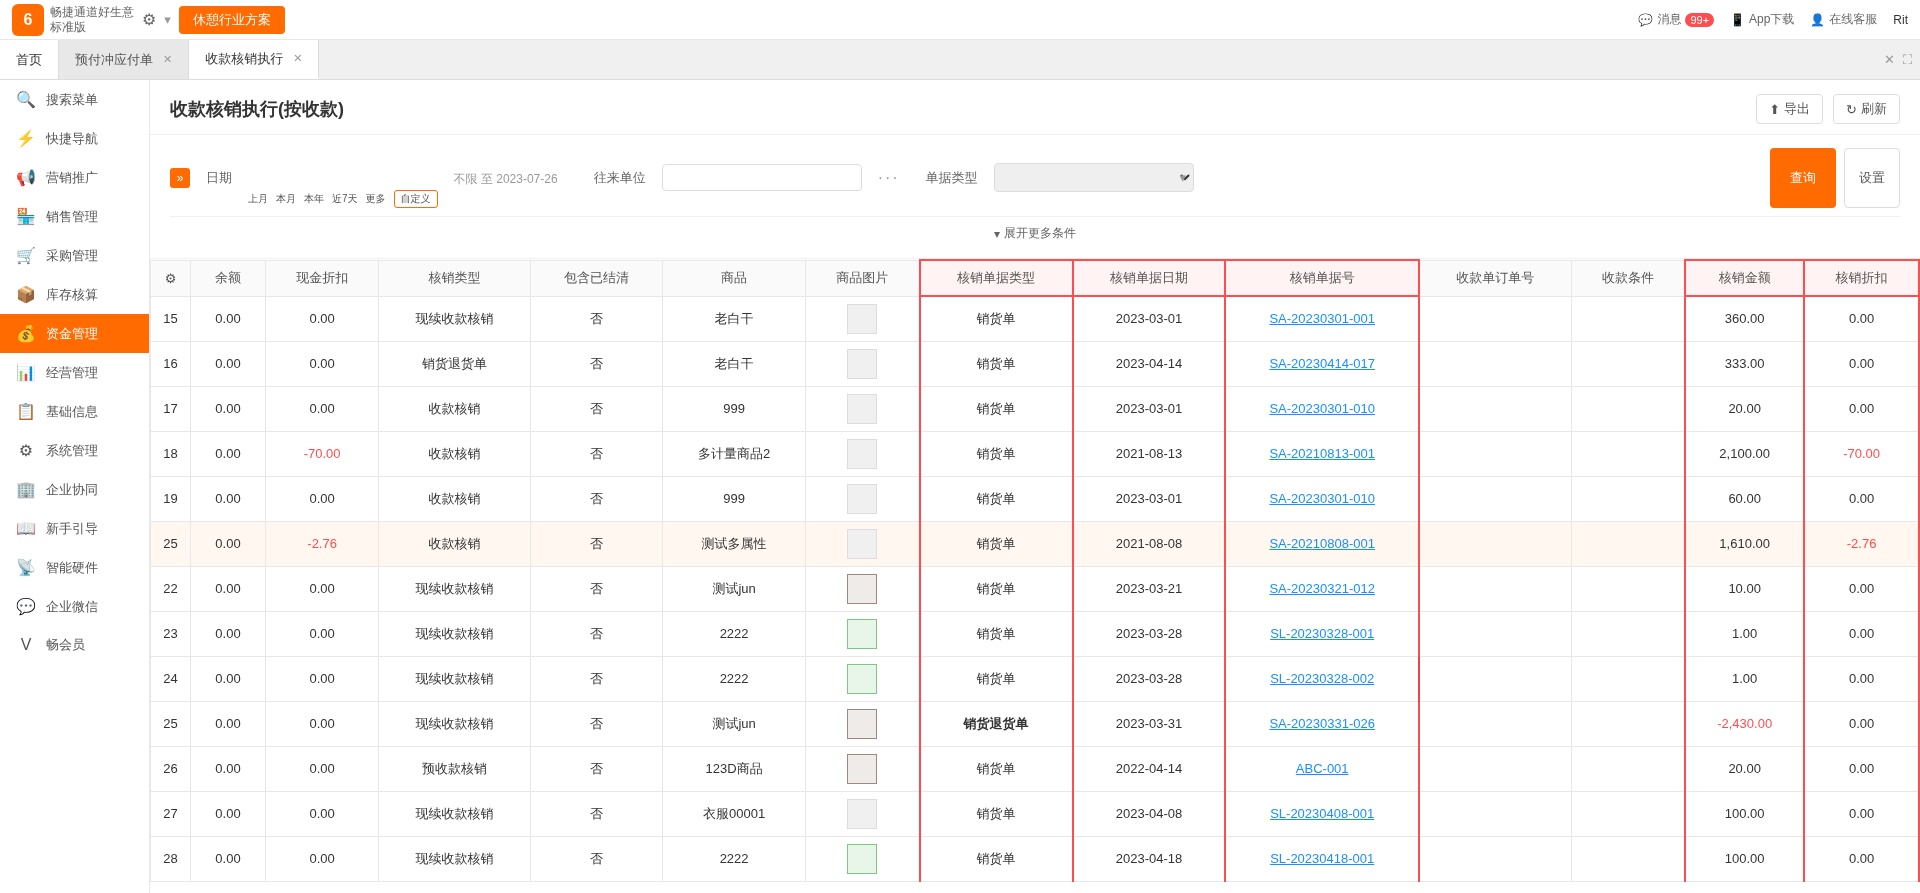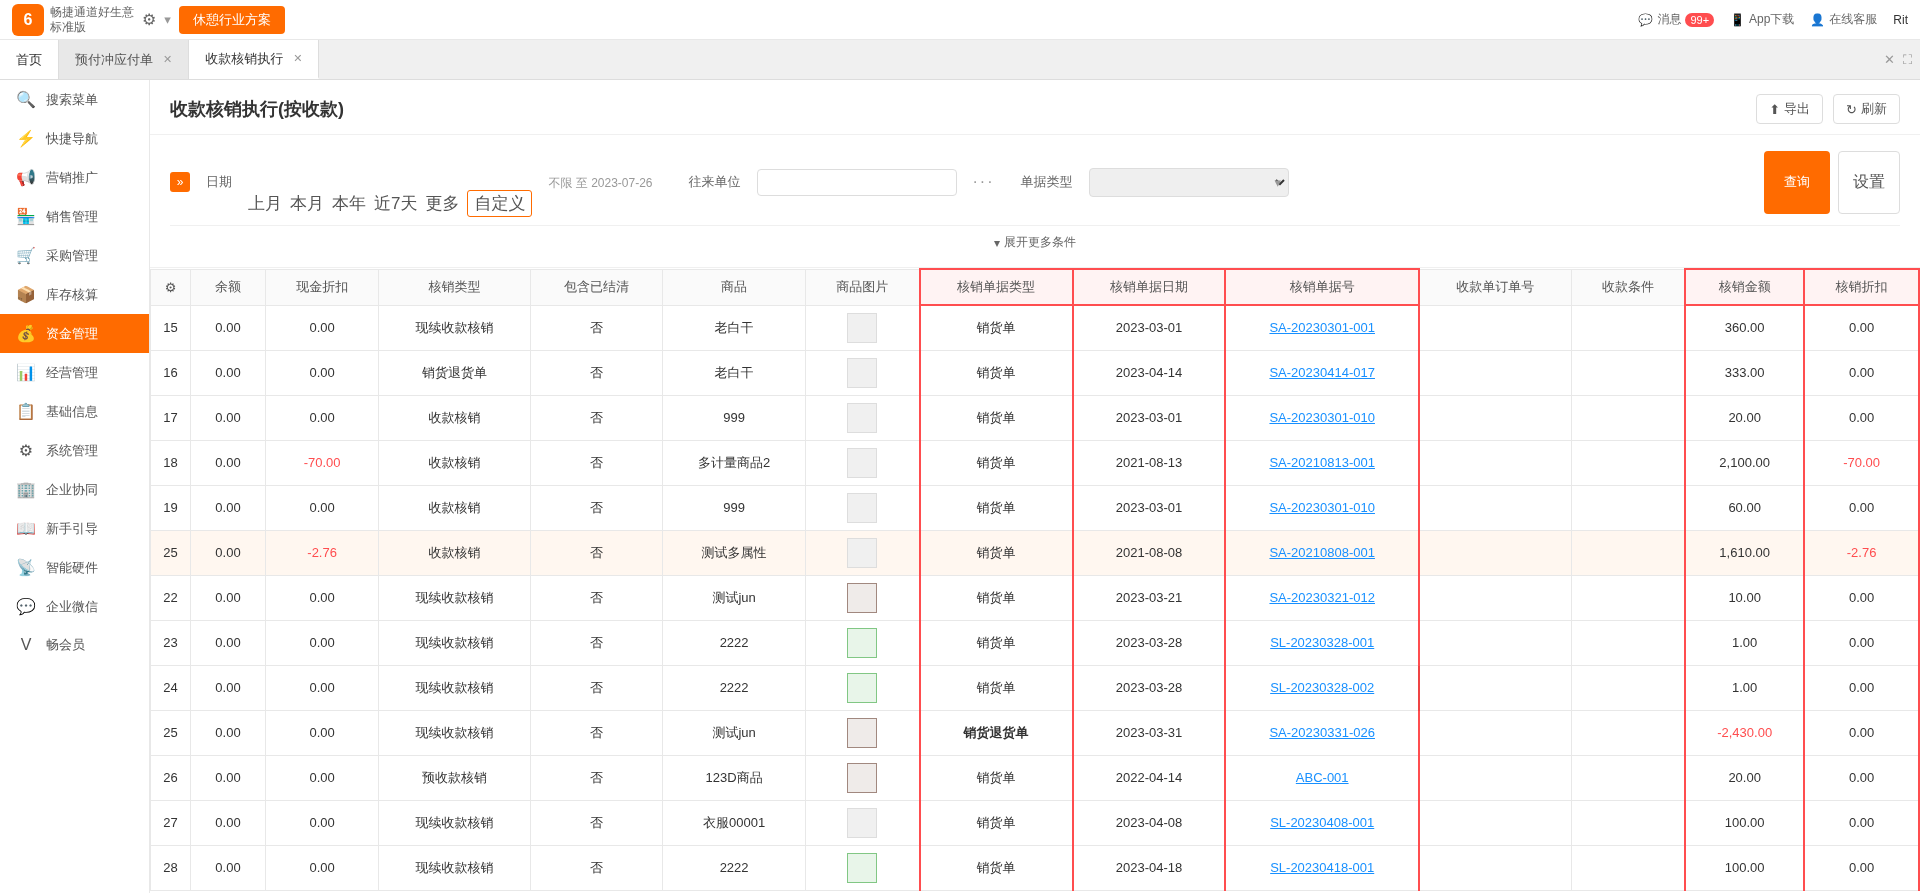--- a/index.html
+++ b/index.html
@@ -132,21 +132,21 @@
       border-bottom: 1px solid #f0f0f0;
     }
     .filter-row {
       display: flex;
       align-items: center;
       gap: 16px;
       flex-wrap: wrap;
     }
     .filter-label { color: #666; font-size: 13px; white-space: nowrap; }
     .filter-date-options { display: flex; align-items: center; gap: 8px; }
-    .filter-date-options span { cursor: pointer; color: #555; font-size: 17px; margin-top: 43px; }
+    .filter-date-options span { cursor: pointer; color: #555; font-size: 10px; margin-top: 43px; }
     .custom-badge {
       background: #fff;
       border: 1px solid #ff6b00;
       color: #ff6b00;
       border-radius: 3px;
       padding: 1px 6px;
       font-size: 12px;
       cursor: pointer;
     }
     .date-range { color: #999; font-size: 12px; margin-top: 3px; }
@@ -174,21 +174,21 @@
       border-radius: 4px;
       padding: 6px 20px;
       font-size: 13px;
       cursor: pointer;
     }
     .settings-btn {
       background: #fff;
       border: 1px solid #ddd;
       border-radius: 4px;
       padding: 20px 14px;
-      font-size: 16px;
+      font-size: 13px;
       cursor: pointer;
       color: #555;
     }
     .expand-conditions {
       display: flex;
       align-items: center;
       justify-content: center;
       gap: 4px;
       color: #666;
       cursor: pointer;

